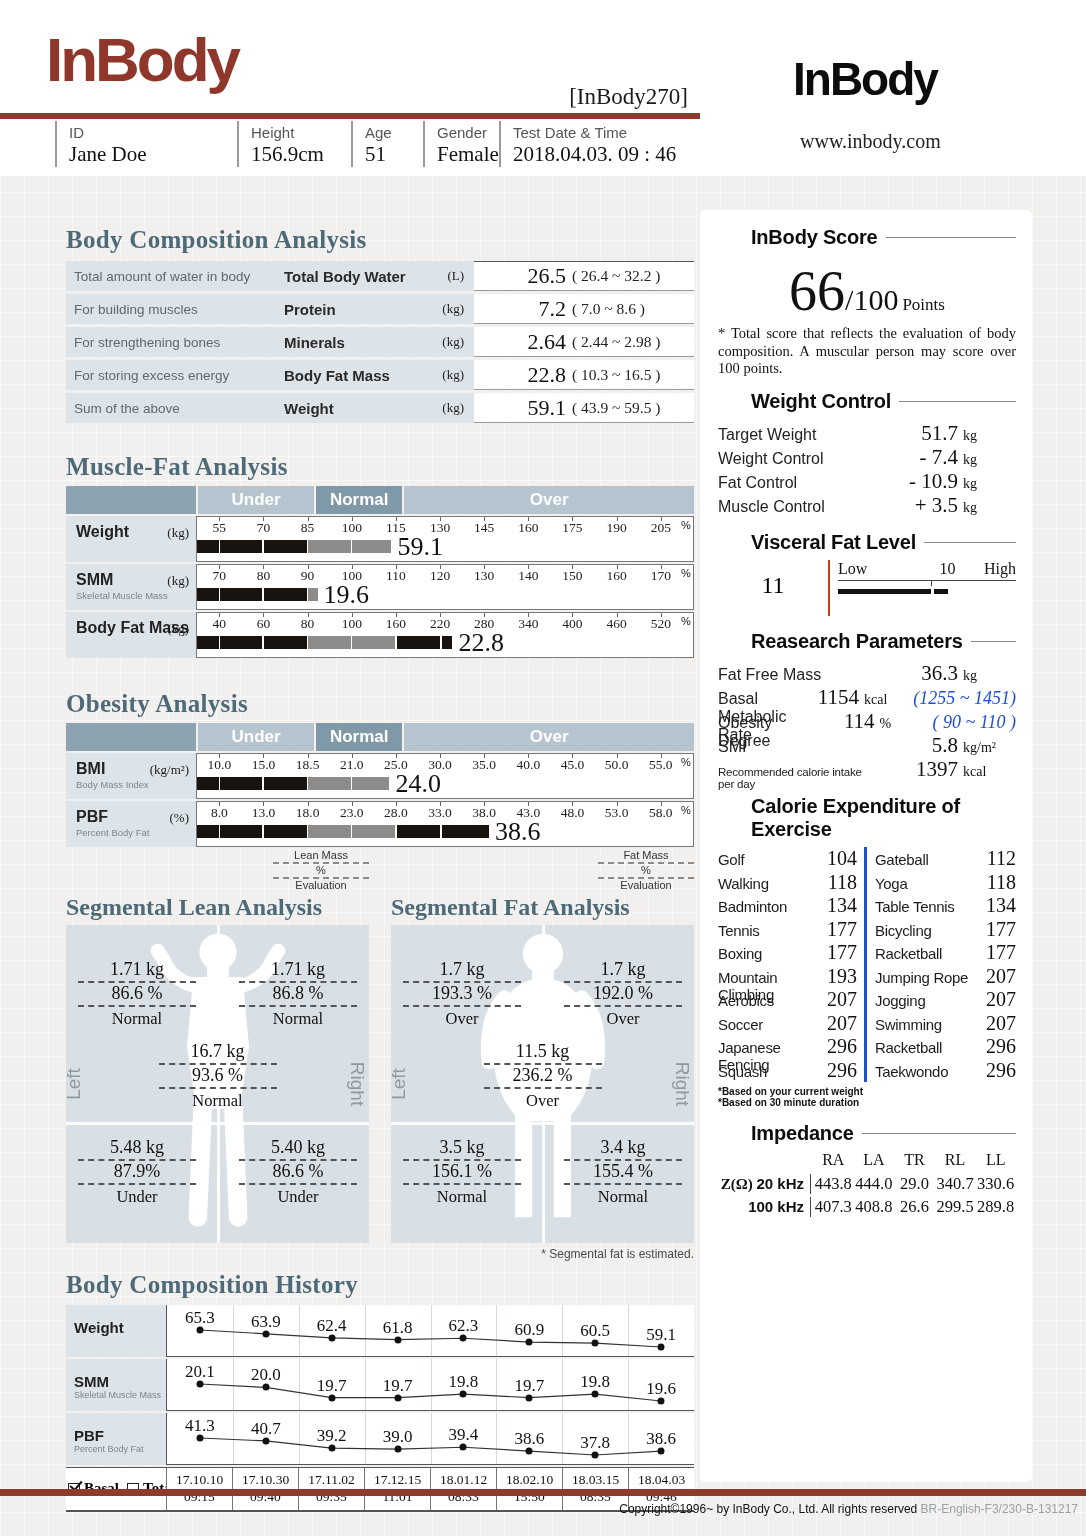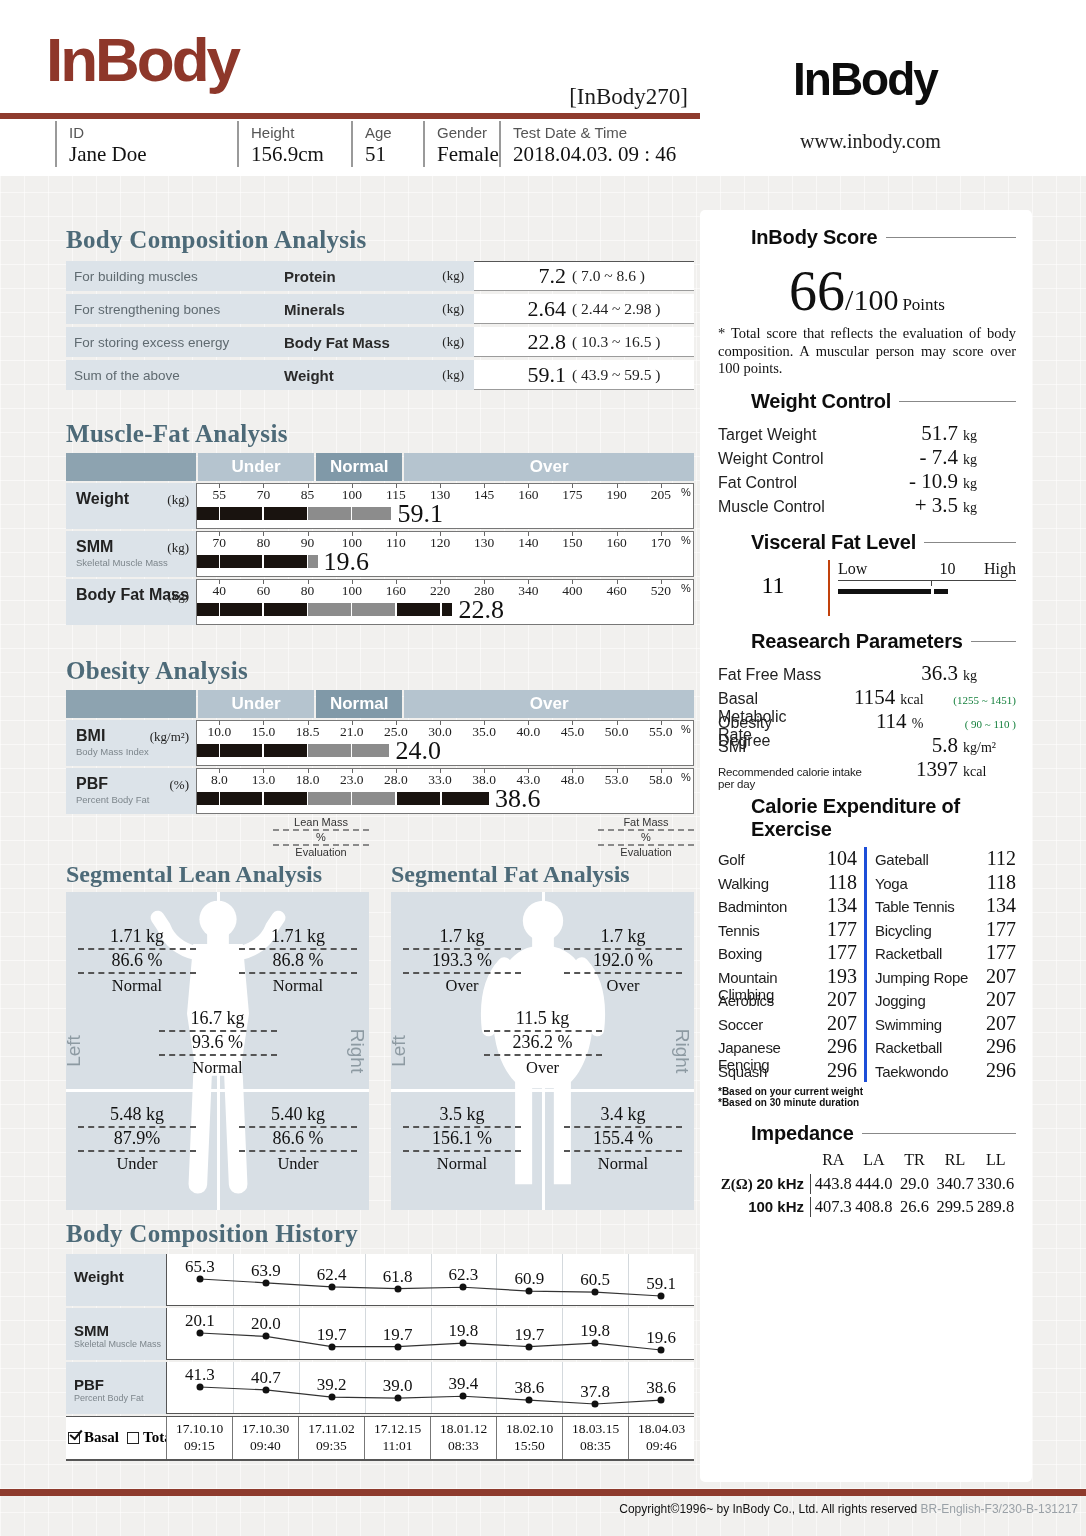--- a/index.html
+++ b/index.html
@@ -96,21 +96,21 @@
   h3.ct:after { content:""; flex:1; border-top:1px solid #888; margin-left:8px; }
   .scoreline { text-align:center; margin:10px 0 2px; font-family:"Liberation Serif", serif; color:#111; }
   .score-big { font-size:56px; }
   .score-of { font-size:30px; }
   .score-pts { font-size:17px; }
   .scorenote { font-family:"Liberation Serif", serif; font-size:14.5px; color:#111; text-align:justify; line-height:1.22; margin:2px 0 12px; }
   .kv { display:flex; align-items:baseline; height:24px; }
   .kv .k { flex:1; font-size:16px; color:#222; }
   .kv .n { font-family:"Liberation Serif", serif; font-size:21px; color:#111; width:78px; text-align:right; }
   .kv .u { font-family:"Liberation Serif", serif; font-size:14px; color:#111; width:58px; padding-left:5px; }
-  .kv .rng { font-family:"Liberation Serif", serif; font-size:11px; color:#15803d; white-space:nowrap; }
+  .kv .rng { font-family:"Liberation Serif", serif; font-size:18px; color:#1d4ed8; white-space:nowrap;font-style:italic; }
   .wc { margin:8px 0 14px; }
   .visc { display:flex; margin:6px 0 14px; }
   .visc .big { width:110px; text-align:center; font-family:"Liberation Serif", serif; font-size:24px; padding-top:12px; }
   .gauge { flex:1; border-left:2px solid #c2410c; padding-left:8px; position:relative; height:56px; }
   .glabels { display:flex; font-family:"Liberation Serif", serif; font-size:16px; color:#111; }
   .glabels .g1{ flex:1; } .glabels .g2{ flex:1; text-align:center; } .glabels .g3{ text-align:right; }
   .gaxis { border-top:1px solid #444; margin-top:2px; position:relative; }
   .gtick { position:absolute; left:52%; top:0; width:1px; height:5px; background:#444; }
   .gbar { position:absolute; top:8px; left:0; height:5px; background:#111; }
   .gbar2 { position:absolute; top:8px; height:5px; background:#111; }
@@ -172,20 +172,31 @@
       </div>
   </div>
 
   <div class="leftcol">
 
     <section>
       <h2 class="sec">Body Composition Analysis</h2>
       <div class="bca-table" id="bca">
           <div class="bca-row">
             <div class="bca-band">
+              <div class="bca-desc">Total amount of water in body</div>
+              <div class="bca-name">Total Body Water</div>
+              <div class="bca-unit">(L)</div>
+            </div>
+            <div class="bca-val">
+              <span class="bca-num">26.5</span>
+              <span class="bca-range">( 26.4 ~ 32.2 )</span>
+            </div>
+          </div>
+          <div class="bca-row">
+            <div class="bca-band">
               <div class="bca-desc">For building muscles</div>
               <div class="bca-name">Protein</div>
               <div class="bca-unit">(kg)</div>
             </div>
             <div class="bca-val">
               <span class="bca-num">7.2</span>
               <span class="bca-range">(  7.0 ~ 8.6  )</span>
             </div>
           </div>
           <div class="bca-row">
@@ -536,20 +547,21 @@
             <div class="part p-rl">
               <span class="v">3.4 kg</span>
               <span class="v">155.4 %</span>
               <span class="e">Normal</span>
             </div>
             <div class="side l">Left</div>
             <div class="side r">Right</div>
           </div>
         </div>
       </div>
+    <div class="segnote">* Segmental fat is estimated.</div>
 
     <section class="histsec">
       <h2 class="sec">Body Composition History</h2>
       <div class="hist" id="hist">
           <div class="hrow">
             <div class="hlabel">
               <div class="nm">Weight</div>
             </div>
             <div class="hchart">
               <div class="gline" style="left: 65.875px;"></div>

